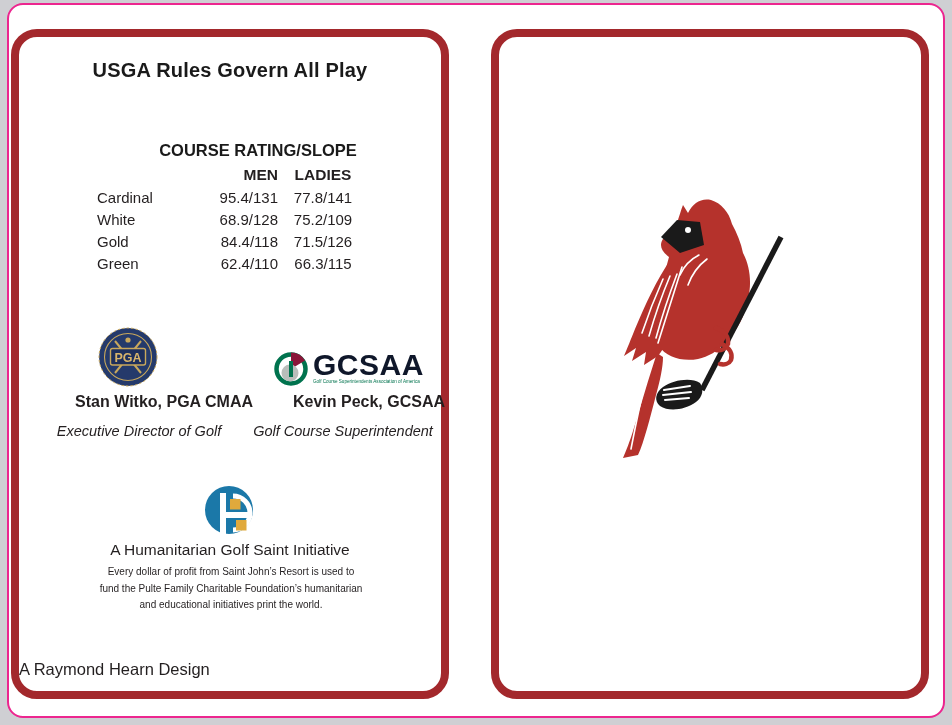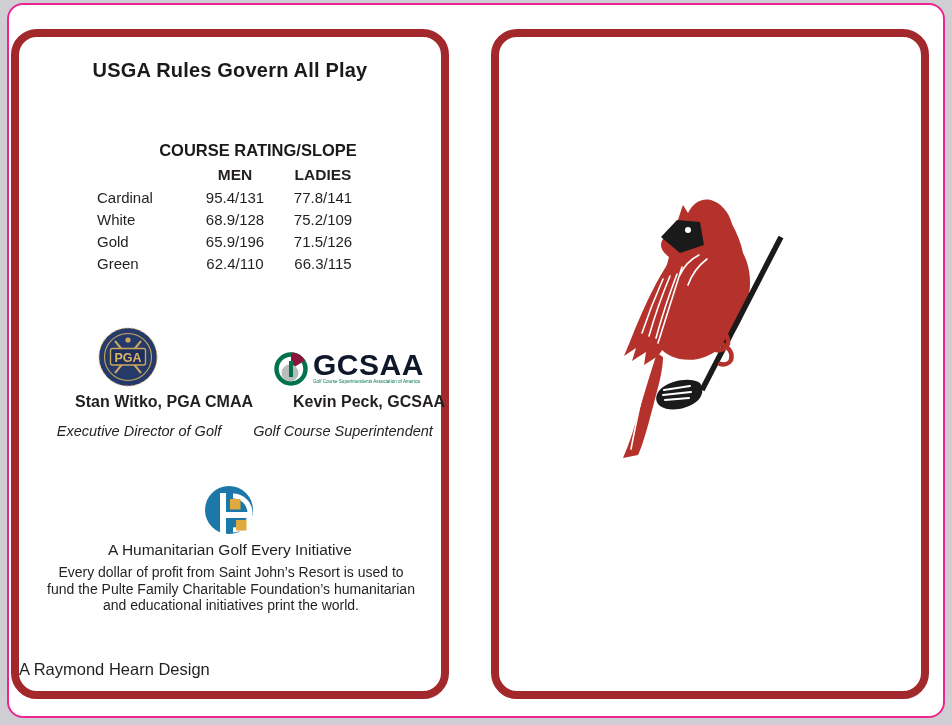--- a/index.html
+++ b/index.html
@@ -31,39 +31,39 @@
     font-size:20px;font-weight:700;color:#1a1a1a;letter-spacing:.2px;
   }
   .rating-title{
     left:0;width:422px;top:104px;text-align:center;
     font-size:16.5px;font-weight:700;color:#1a1a1a;margin-left:28px;
   }
   .rating-table{left:78px;top:127px;font-size:15px;position:absolute;}
   .rt-row{display:flex;height:22px;align-items:center;position:static;}
   .rt-cell{position:static;}
   .rt-cell.tee{width:95px;text-align:left;}
-  .rt-cell.num{width:86px;text-align:center;}
+  .rt-cell.num{width:86px;text-align:right;}
   .rt-cell.num2{width:90px;text-align:center;}
   .rt-head .rt-cell{font-weight:700;font-size:15.5px;}
   .pga-seal{left:75px;top:290px;}
   .gcsaa-logo{left:254px;top:313px;width:176px;display:flex;align-items:flex-start;}
   .gcsaa-logo svg{position:static;}
   .gcsaa-text{position:static;margin-left:3px;}
   .gcsaa-word{position:static;display:block;color:#0f172a;font-weight:700;
     font-size:30px;line-height:26px;letter-spacing:.5px;margin-top:2px;}
   .gcsaa-tag{position:static;display:block;color:#00734e;font-size:4.6px;
     line-height:5px;white-space:nowrap;margin-top:1px;}
   .staff{top:356px;text-align:center;}
   .staff.s1{left:6px;width:228px;}
   .staff.s2{left:222px;width:204px;}
   .staff .name{position:static;display:block;font-size:16px;font-weight:700;text-align:right;}
   .staff .role{position:static;display:block;font-size:14.5px;font-style:italic;margin-top:12px;}
   .foundation-logo{left:184px;top:447px;}
   .hum-heading{left:0;width:422px;top:504px;text-align:center;font-size:15.5px;}
-  .hum-body{left:0;width:424px;top:527px;text-align:center;font-size:14px;line-height:16.5px;}
+  .hum-body{left:0;width:424px;top:527px;text-align:center;font-size:10px;line-height:16.5px;}
   .hum-body div{position:static;}
   .designer{left:0;width:422px;top:623px;font-size:16.5px;}
   .cardinal{left:104px;top:160px;}
 </style>
 </head>
 <body>
 
 <div class="print-note">Round Corners (pink will not print)</div>
 
 <div class="sheet"></div>
@@ -85,21 +85,21 @@
       <div class="rt-cell num">95.4/131</div>
       <div class="rt-cell num2">77.8/141</div>
     </div>
     <div class="rt-row">
       <div class="rt-cell tee">White</div>
       <div class="rt-cell num">68.9/128</div>
       <div class="rt-cell num2">75.2/109</div>
     </div>
     <div class="rt-row">
       <div class="rt-cell tee">Gold</div>
-      <div class="rt-cell num">65.9/196</div>
+      <div class="rt-cell num">84.4/118</div>
       <div class="rt-cell num2">71.5/126</div>
     </div>
     <div class="rt-row">
       <div class="rt-cell tee">Green</div>
       <div class="rt-cell num">62.4/110</div>
       <div class="rt-cell num2">66.3/115</div>
     </div>
   </div>
 
   <svg class="pga-seal" width="68" height="62" viewBox="0 0 68 62">
@@ -137,21 +137,21 @@
 
   <svg class="foundation-logo" width="52" height="60" viewBox="0 0 52 60">
     <circle cx="26" cy="26" r="24" fill="#1b78a8"></circle>
     <path d="M30,12 A15,15 0 0 1 30,46" fill="none" stroke="#ffffff" stroke-width="5"></path>
     <rect x="17" y="9" width="6" height="51" fill="#ffffff"></rect>
     <rect x="17" y="28" width="32" height="6" fill="#ffffff"></rect>
     <rect x="27" y="15" width="10.5" height="10.5" fill="#e0a93c"></rect>
     <rect x="33" y="36" width="10.5" height="10.5" fill="#e0a93c"></rect>
   </svg>
 
-  <div class="hum-heading">A Humanitarian Golf Every Initiative</div>
+  <div class="hum-heading">A Humanitarian Golf Saint Initiative</div>
 
   <div class="hum-body">
     <div>Every dollar of profit from Saint John’s Resort is used to</div>
     <div>fund the Pulte Family Charitable Foundation’s humanitarian</div>
     <div>and educational initiatives print the world.</div>
   </div>
 
   <div class="designer">A Raymond Hearn Design</div>
 </div>
 

